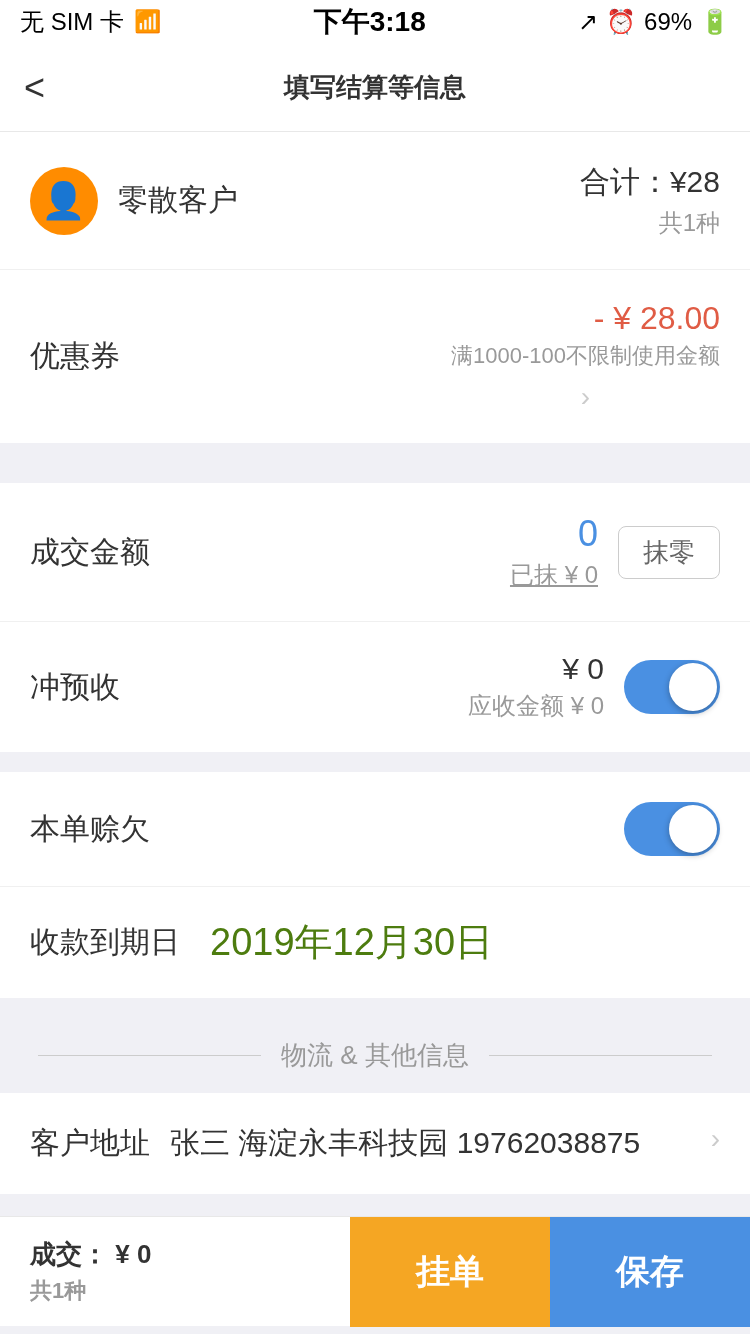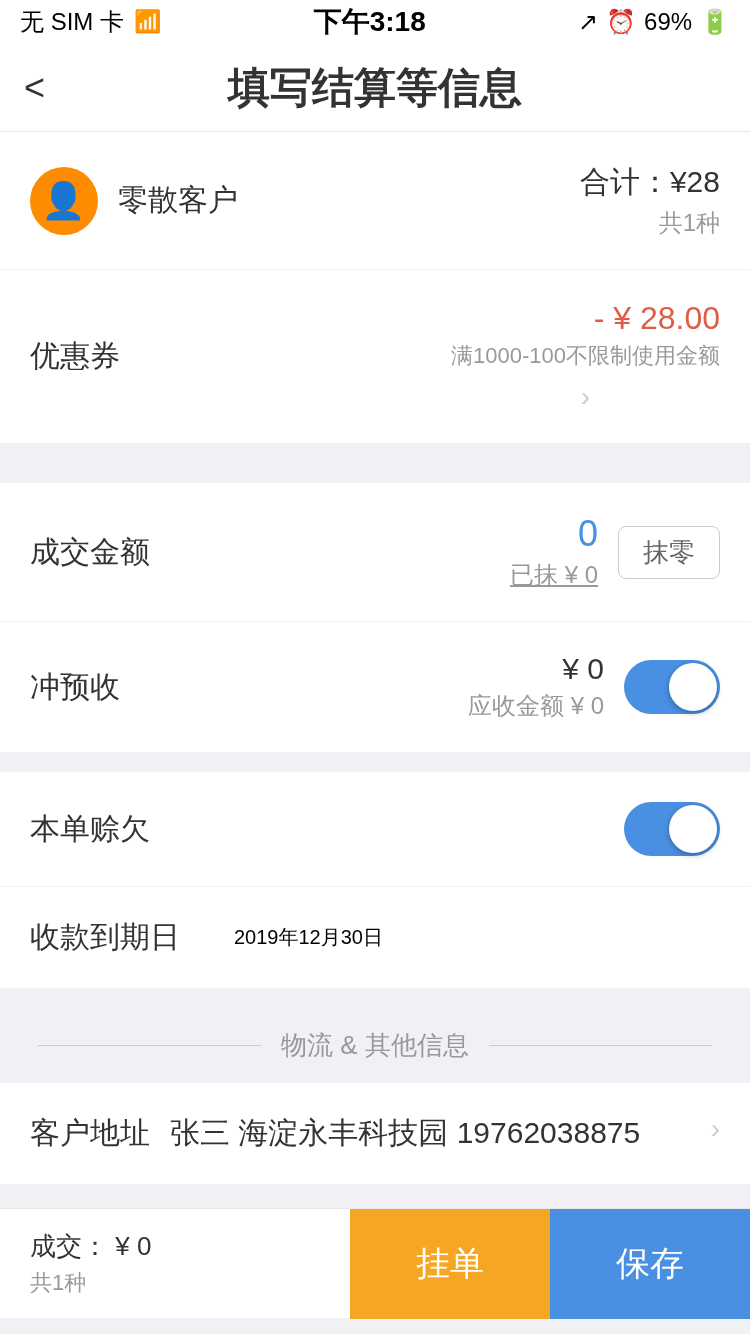--- a/index.html
+++ b/index.html
@@ -40,21 +40,21 @@
       border-bottom: 1px solid #e8e8e8;
     }
     .nav-back {
       position: absolute;
       left: 24px;
       font-size: 36px;
       color: #333;
       cursor: pointer;
     }
     .nav-title {
-      font-size: 42px;
+      font-size: 26px;
       font-weight: 600;
       color: #333;
     }
 
     
     .content {
       padding-bottom: 120px;
     }
 
     
@@ -269,23 +269,22 @@
       background: #fff;
       border-top: 1px solid #f0f0f0;
       gap: 30px;
     }
     .due-label {
       font-size: 30px;
       color: #333;
       white-space: nowrap;
     }
     .due-value {
-      font-size: 20px;
-      color: #000000;
-      margin-left: 24px;
+      font-size: 38px;
+      color: #4d7c0f;
     }
 
     
     .logistics-divider {
       background: #f0f0f5;
       padding: 20px 38px;
       display: flex;
       align-items: center;
       justify-content: center;
       gap: 20px;
@@ -316,28 +315,29 @@
     }
     .address-value {
       font-size: 30px;
       color: #333;
       flex: 1;
     }
 
     
     .bottom-bar {
       position: fixed;
-      bottom: 16px;
+      bottom: 8px;
       left: 0;
       width: 750px;
       height: 110px;
       background: #fff;
       display: flex;
       align-items: center;
       border-top: 1px solid #e8e8e8;
+      font-weight: bold;
     }
     .bottom-left {
       flex: 1;
       padding: 0 30px;
     }
     .bottom-deal {
       font-size: 26px;
       color: #333;
     }
     .bottom-count {

